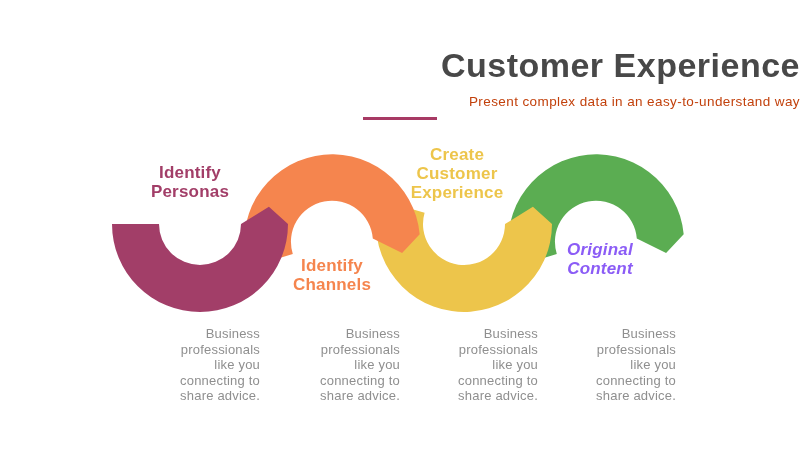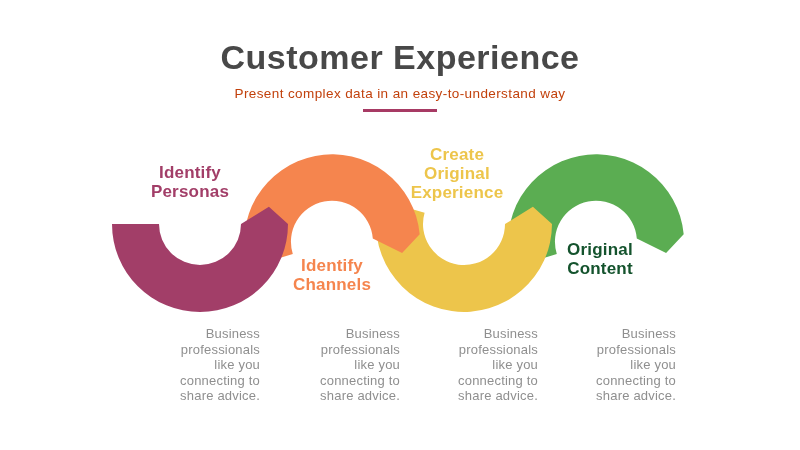--- a/index.html
+++ b/index.html
@@ -1,21 +1,21 @@
 <!DOCTYPE html>
 <html><head>
 <meta charset="utf-8">
 <style>
   html,body{margin:0;padding:0;}
   body{
     width:800px;height:450px;background:#ffffff;overflow:hidden;position:relative;
     font-family:"Liberation Sans", sans-serif;
   }
   .slide{position:absolute;inset:0;background:#ffffff;}
-  header{position:absolute;top:8px;left:0;right:0;text-align:center;}
+  header{position:absolute;top:16px;left:0;right:0;text-align:right;}
   .title{margin:30px 0 0;font-size:34px;font-weight:bold;color:#484848;letter-spacing:.5px;}
   .subtitle{margin:9px 0 0;font-size:13.5px;color:#8f8f8f;letter-spacing:.4px;}
   .underline{width:74px;height:3px;margin:8px auto 0;background:#a73a64;}
   svg.wave{position:absolute;left:0;top:0;}
   .arc-label{
     position:absolute;width:160px;text-align:center;font-weight:bold;
     font-size:17px;line-height:19px;white-space:pre-line;letter-spacing:.2px;
   }
   #label0{left:110px;top:163px;}
   #label1{left:252px;top:256px;}
@@ -46,23 +46,23 @@
     <path d="M379.4 199.7 A88 88 0 1 0 552.0 224.0 L532.9 206.8 L505.0 224.0 A41 41 0 1 1 424.6 212.7 Z" fill="#edc54b"></path>
     <path d="M247.8 267.7 A88 88 0 1 1 419.7 234.3 L402.1 253.1 L372.8 238.4 A41 41 0 1 0 292.8 254.0 Z" fill="#f5854e"></path>
     <path d="M112.0 224.0 A88 88 0 0 0 288.0 224.0 L268.9 206.8 L241.0 224.0 A41 41 0 0 1 159.0 224.0 Z" fill="#a23e68"></path>
   </svg>
 
   <div class="arc-label" id="label0" style="color: rgb(162, 62, 104);">Identify
 Personas</div>
   <div class="arc-label" id="label1" style="color: rgb(245, 133, 78);">Identify
 Channels</div>
   <div class="arc-label" id="label2" style="color: rgb(237, 197, 75);">Create
-Original
+Customer
 Experience</div>
-  <div class="arc-label" id="label3" style="color: #14532d;">Original
+  <div class="arc-label" id="label3" style="color: #8b5cf6; font-style: italic;">Original
 Content</div>
 
   <div class="desc" id="desc0" style="color: rgb(143, 143, 143);">Business
 professionals
 like you
 connecting to
 share advice.</div>
   <div class="desc" id="desc1" style="color: rgb(143, 143, 143);">Business
 professionals
 like you

